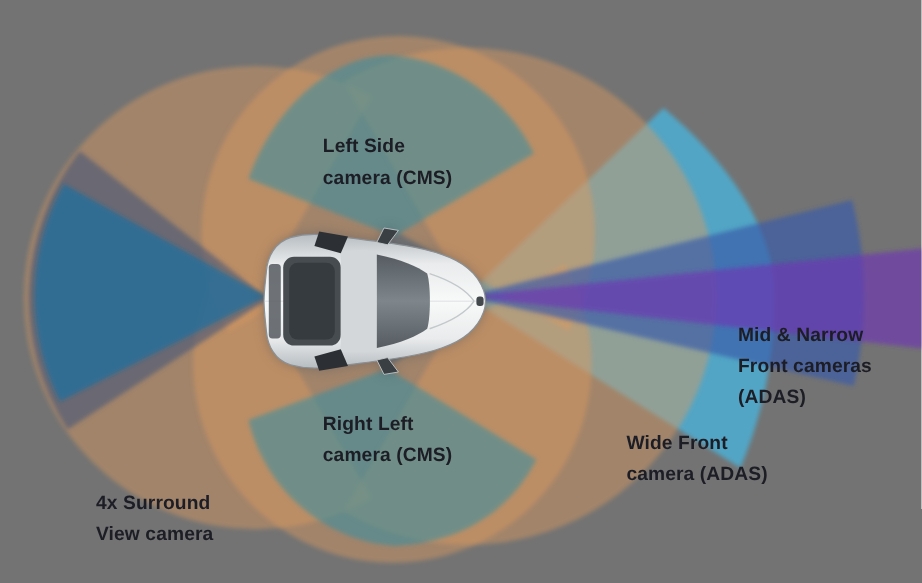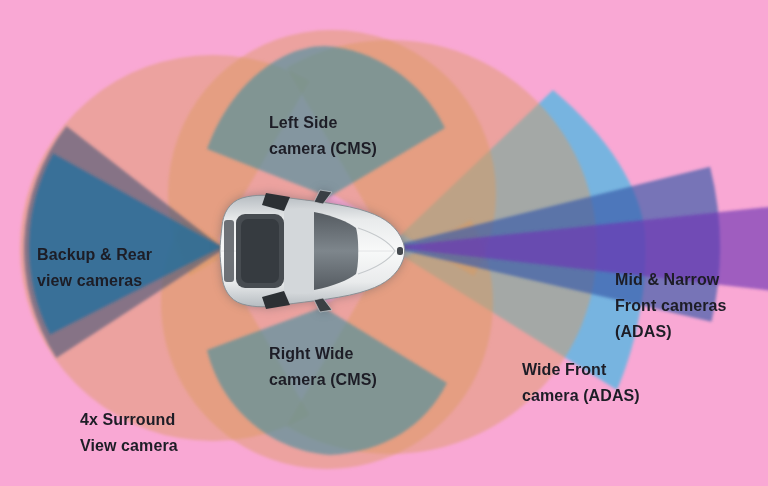--- a/index.html
+++ b/index.html
@@ -1,17 +1,17 @@
 <!DOCTYPE html>
 <html><head>
 <meta charset="utf-8">
 <style>
   html,body{margin:0;padding:0;background:#ffffff;}
   .stage{
-    position:relative;width:768px;height:486px;overflow:hidden;background:#f9a8d4;
+    position:relative;width:768px;height:486px;overflow:hidden;background:#737373;
     font-family:"Liberation Sans",sans-serif;
   }
   .stage svg{position:absolute;left:0;top:0;}
   .soft{filter:url(#soften);}
   .zone-label{
     position:absolute;font-weight:bold;font-size:16px;line-height:26px;
     color:#1d1d26;white-space:pre-line;letter-spacing:.1px;
   }
   #lbl-left-side {left:269px;top:110px;}
   #lbl-right-side{left:269px;top:341px;}
@@ -75,24 +75,22 @@
       <rect x="181" y="57" width="6" height="8" rx="2.5" fill="#43484d"></rect>
       <path d="M 50,3 L 74,7 L 68,21 L 46,15 Z" fill="#2c3034"></path>
       <path d="M 50,119 L 74,115 L 68,101 L 46,107 Z" fill="#2c3034"></path>
       <path d="M 98,12 L 104,0 L 116,2 L 107,14 Z" fill="#3a3f44" stroke="#caced1" stroke-width="0.7"></path>
       <path d="M 98,110 L 104,122 L 116,120 L 107,108 Z" fill="#3a3f44" stroke="#caced1" stroke-width="0.7"></path>
     </g>
   </svg>
 
   <div class="zone-label" id="lbl-left-side">Left Side
 camera (CMS)</div>
-  <div class="zone-label" id="lbl-right-side">Right Wide
+  <div class="zone-label" id="lbl-right-side">Right Left
 camera (CMS)</div>
-  <div class="zone-label" id="lbl-backup">Backup &amp; Rear
-view cameras</div>
   <div class="zone-label" id="lbl-surround">4x Surround
 View camera</div>
   <div class="zone-label" id="lbl-wide">Wide Front
 camera (ADAS)</div>
   <div class="zone-label" id="lbl-midnarrow">Mid &amp; Narrow
 Front cameras
 (ADAS)</div>
 </div>
 
 </body></html>

